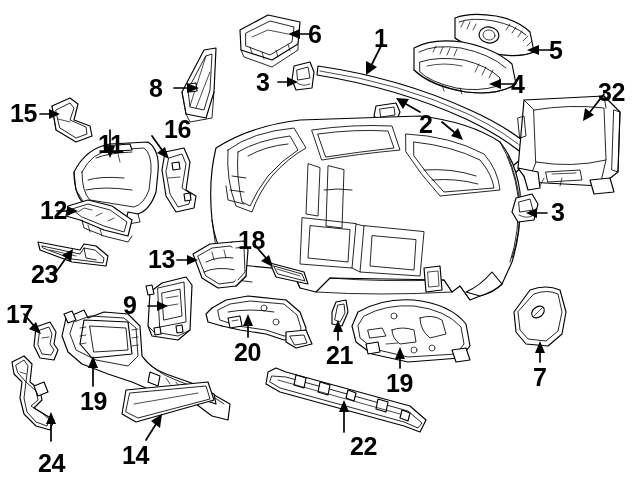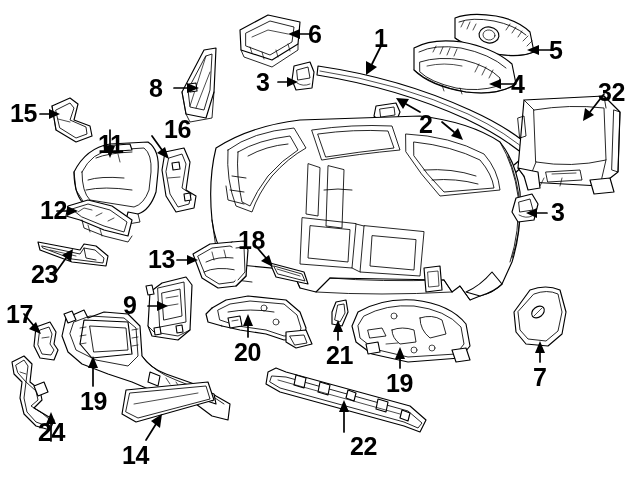--- a/index.html
+++ b/index.html
@@ -494,15 +494,15 @@
   <div class="callout" style="left:31px;  top:262px;">23</div>
   <div class="callout" style="left:123px; top:293px;">9</div>
   <div class="callout" style="left:6px;   top:302px;">17</div>
   <div class="callout" style="left:234px; top:340px;">20</div>
   <div class="callout" style="left:326px; top:343px;">21</div>
   <div class="callout" style="left:80px;  top:389px;">19</div>
   <div class="callout" style="left:533px; top:365px;">7</div>
   <div class="callout" style="left:386px; top:371px;">19</div>
   <div class="callout" style="left:122px; top:443px;">14</div>
   <div class="callout" style="left:350px; top:434px;">22</div>
-  <div class="callout" style="left:38px;  top:420px;text-align:center;">24</div>
+  <div class="callout" style="left:38px;  top:451px;text-align:center;">24</div>
 
 </div>
 
 </body></html>

